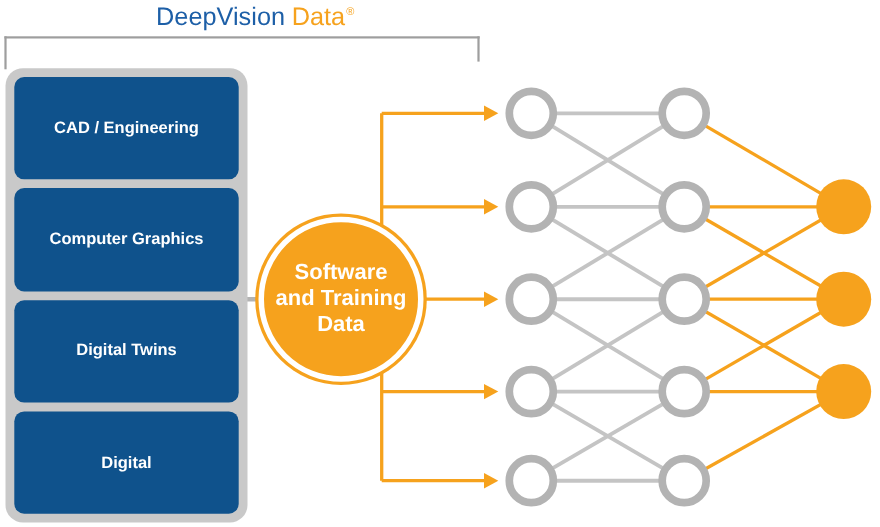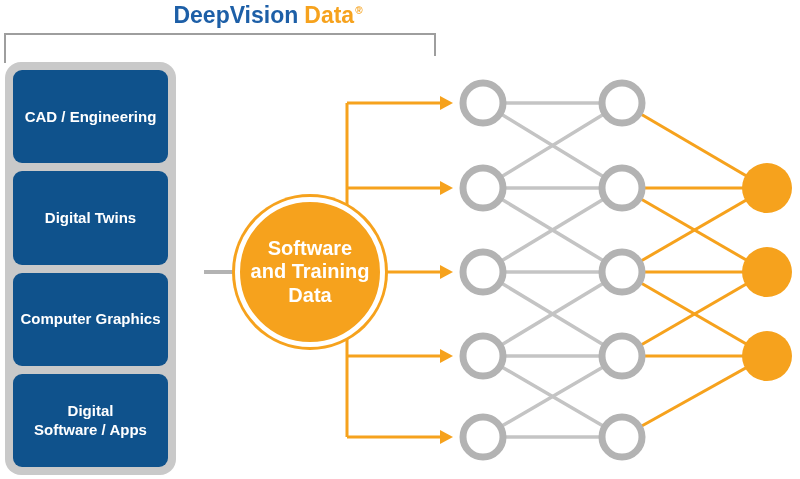--- a/index.html
+++ b/index.html
@@ -12,44 +12,43 @@
     overflow: hidden;
   }
 
   
   .title {
     position: absolute;
     left: 0; top: 2px;
     width: 464px;
     text-align: center;
     font-size: 23px;
-    font-weight: bold;
+    font-weight: normal;
     z-index: 2;
     white-space: nowrap;
-    padding-left: 36px;
   }
   .t-blue  { color: var(--title-blue); }
   .t-orange{ color: var(--orange); margin-left: 6px; }
   .t-reg   { color: var(--orange); font-size: 10px; vertical-align: super; margin-left: 1px; }
 
   
   .bracket-h, .bracket-v-left, .bracket-v-right {
     position: absolute;
     background: var(--bracket-gray);
     z-index: 1;
   }
   .bracket-h      { left: 4px;  top: 33px; width: 432px; height: 2px; }
   .bracket-v-left { left: 4px;  top: 33px; width: 2px;  height: 30px; }
   .bracket-v-right{ left: 434px;top: 33px; width: 2px;  height: 23px; }
 
   
   .panel {
     position: absolute;
     left: 5px; top: 62px;
-    width: 171px; height: 413px;
+    width: 220px; height: 413px;
     background: var(--panel-gray);
     border-radius: 16px;
     box-sizing: border-box;
     padding: 8px;
     display: flex;
     flex-direction: column;
     gap: 8px;
     z-index: 2;
   }
   .src-box {
@@ -158,30 +157,29 @@
       <circle cx="767" cy="188" r="25" fill="#f6a21d"></circle>
       <circle cx="767" cy="272" r="25" fill="#f6a21d"></circle>
       <circle cx="767" cy="356" r="25" fill="#f6a21d"></circle>
     </svg>
 
   <div class="panel">
     <div class="src-box">
       <span class="src-line">CAD / Engineering</span>
     </div>
     <div class="src-box">
+      <span class="src-line">Computer Graphics</span>
+      <span class="src-line"></span>
+    </div>
+    <div class="src-box">
       <span class="src-line">Digital Twins</span>
       <span class="src-line"></span>
     </div>
     <div class="src-box">
-      <span class="src-line">Computer Graphics</span>
-      <span class="src-line"></span>
-    </div>
-    <div class="src-box">
       <span class="src-line">Digital</span>
-      <span class="src-line">Software / Apps</span>
     </div>
   </div>
 
   <div class="hub">
     <span class="hub-line">Software</span>
     <span class="hub-line">and Training</span>
     <span class="hub-line">Data</span>
   </div>
 
 </div>

